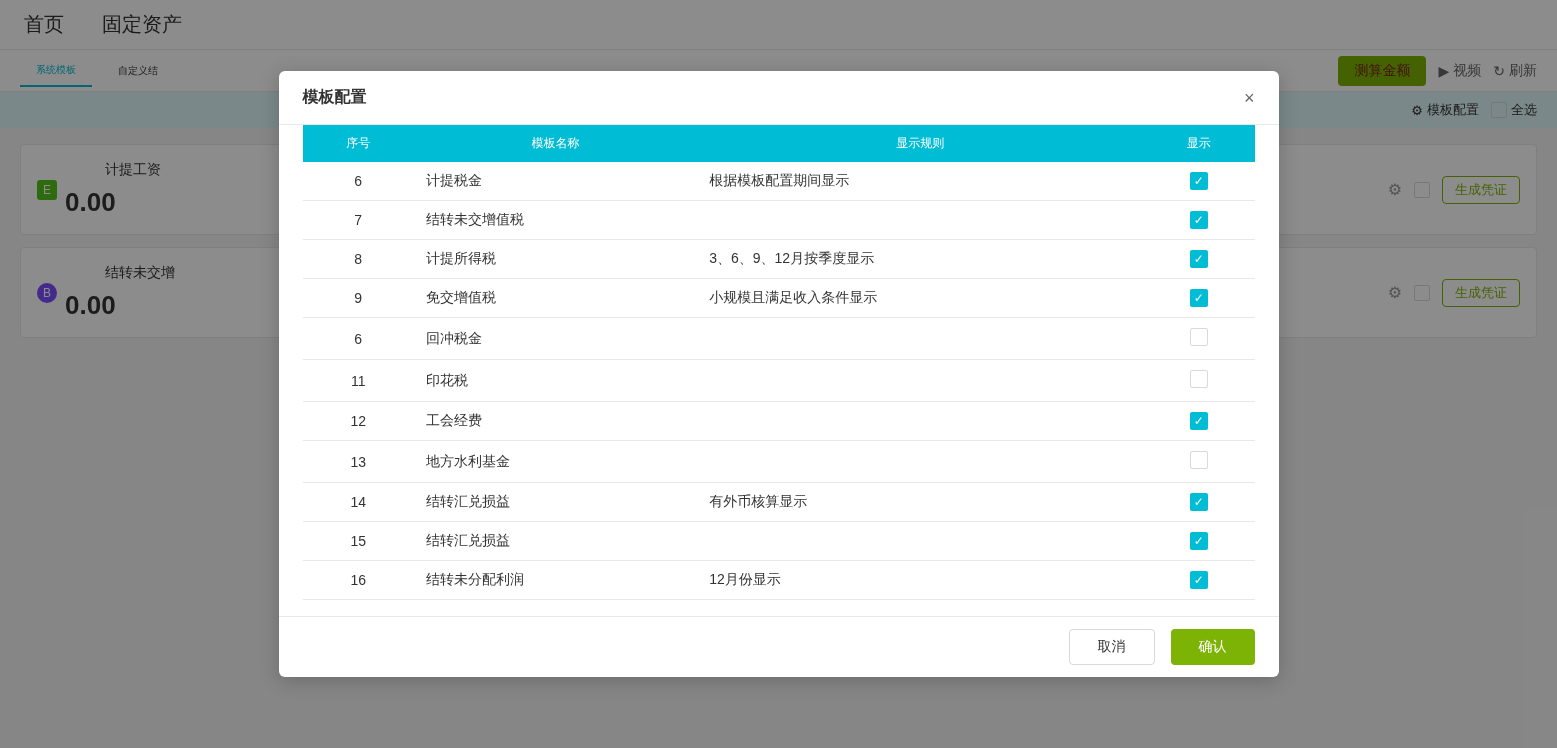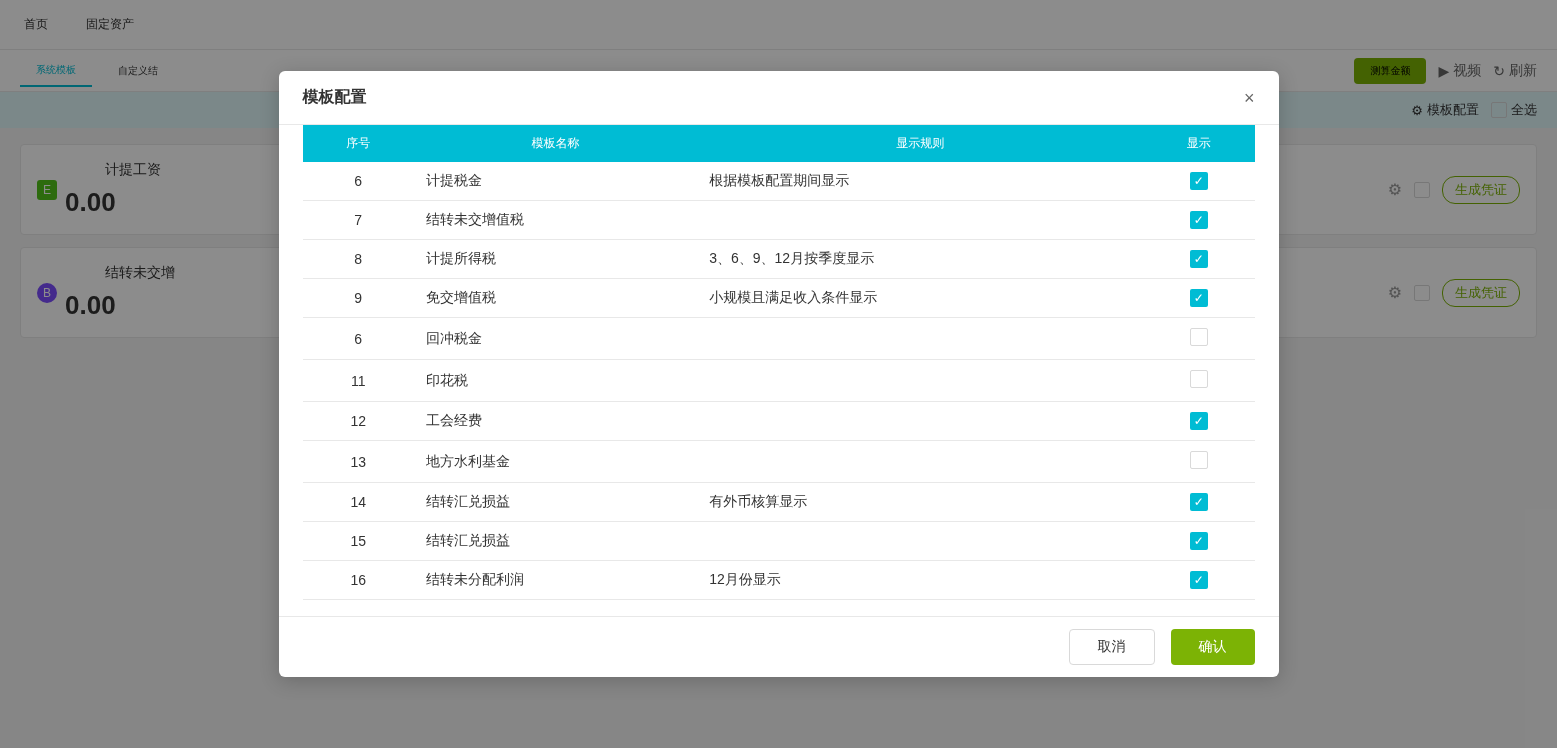--- a/index.html
+++ b/index.html
@@ -25,21 +25,21 @@
       display: flex;
       align-items: center;
       background: #fff;
       height: 50px;
       padding: 0 20px;
       border-bottom: 1px solid #e8e8e8;
       gap: 30px;
     }
     .top-nav-item {
       color: #333;
-      font-size: 12px;
+      font-size: 20px;
       cursor: pointer;
       padding: 0 4px;
     }
 
     
     .sub-nav {
       display: flex;
       align-items: center;
       background: #fff;
       height: 42px;
@@ -58,26 +58,26 @@
       border-bottom: 2px solid #00bcd4;
     }
     .sub-nav-right {
       margin-left: auto;
       display: flex;
       align-items: center;
       gap: 12px;
     }
     .btn-calc {
       background: #7cb305;
-      color: #000000;
+      color: #7f1d1d;
       border: none;
       padding: 6px 16px;
       border-radius: 4px;
       cursor: pointer;
-      font-size: 10px;
+      font-size: 14px;
     }
     .btn-text {
       color: #666;
       cursor: pointer;
       display: flex;
       align-items: center;
       gap: 4px;
     }
 
     
@@ -167,21 +167,21 @@
     .card-right {
       display: flex;
       align-items: center;
       gap: 12px;
     }
     .btn-generate {
       border: 1px solid #7cb305;
       color: #7cb305;
       background: #fff;
       padding: 4px 12px;
-      border-radius: 13px;
+      border-radius: 4px;
       cursor: pointer;
       font-size: 13px;
     }
     .gear-icon {
       color: #999;
       cursor: pointer;
       font-size: 16px;
     }
     .checkbox-outline {
       width: 16px;

